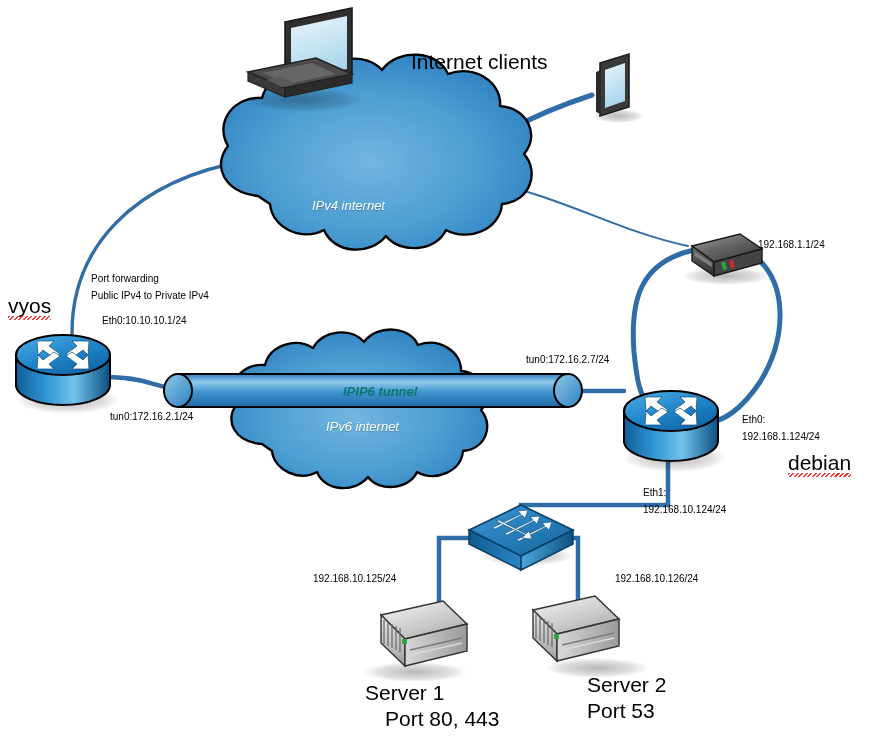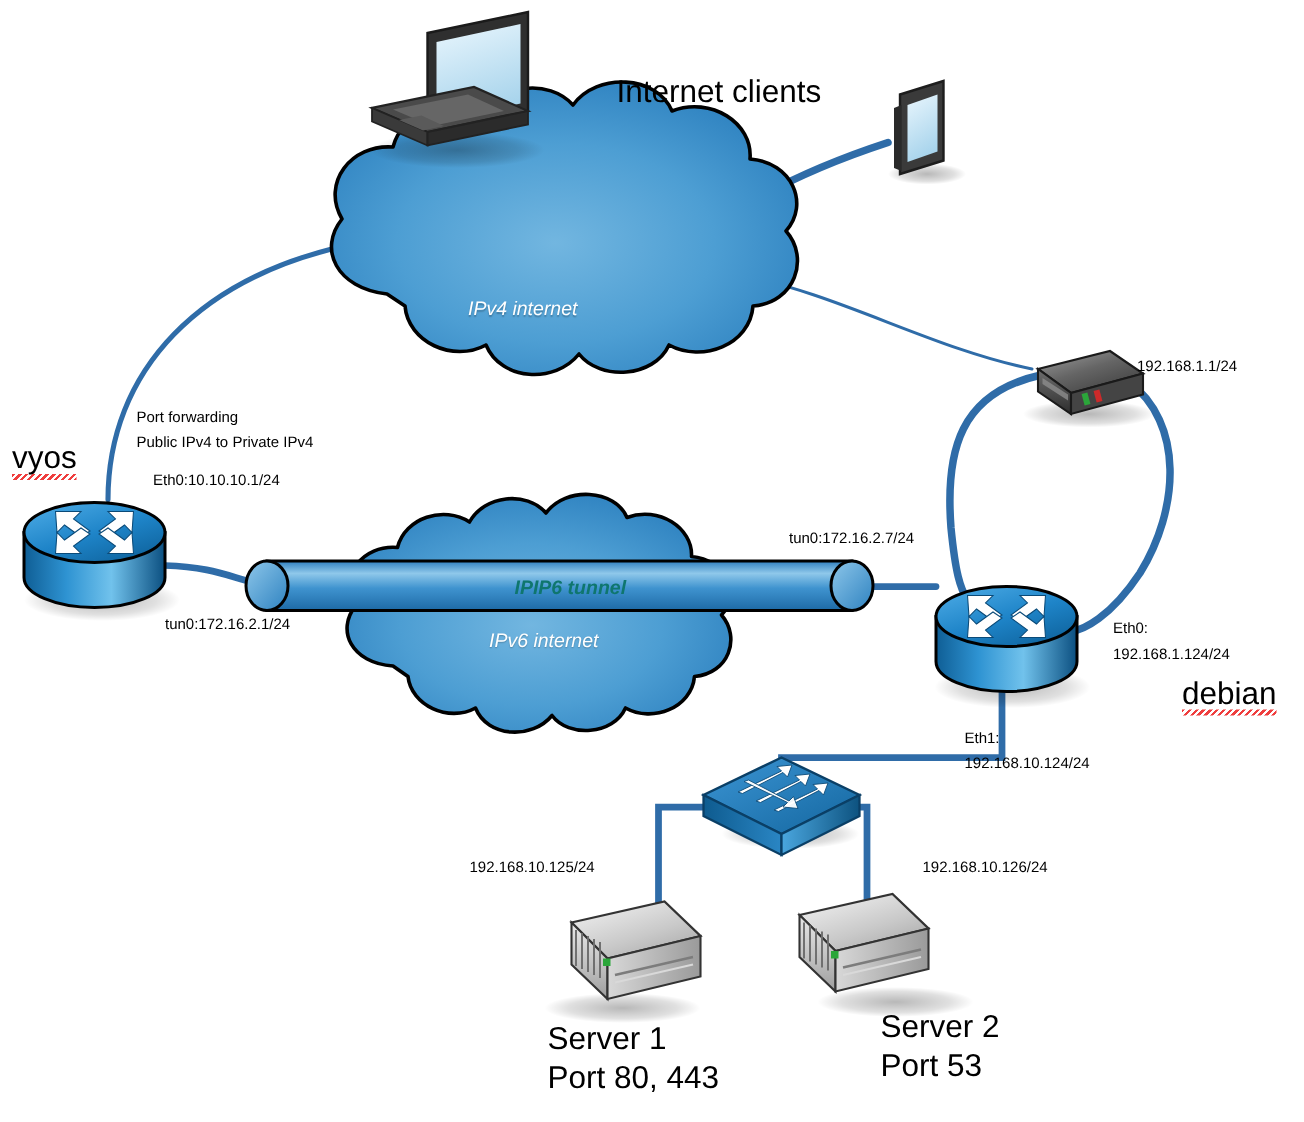--- a/index.html
+++ b/index.html
@@ -280,17 +280,17 @@
   <div class="lbl sz15" style="left:643px;top:504px;">192.168.10.124/24</div>
 
   <div class="cloudtxt" style="left:312px;top:198px;">IPv4 internet</div>
   <div class="cloudtxt" style="left:326px;top:419px;">IPv6 internet</div>
   <div class="tuntxt" style="left:343px;top:384px;">IPIP6 tunnel</div>
 
   <div class="lbl sz15" style="left:313px;top:573px;">192.168.10.125/24</div>
   <div class="lbl sz15" style="left:615px;top:573px;">192.168.10.126/24</div>
 
   <div class="node-lbl" style="left:365px;top:681px;">Server 1</div>
-  <div class="node-lbl" style="left:365px;top:707px;">Port 80, 443</div>
+  <div class="node-lbl" style="left:385px;top:707px;">Port 80, 443</div>
   <div class="node-lbl" style="left:587px;top:673px;">Server 2</div>
   <div class="node-lbl" style="left:587px;top:699px;">Port 53</div>
 
 </div>
 
 </body></html>

